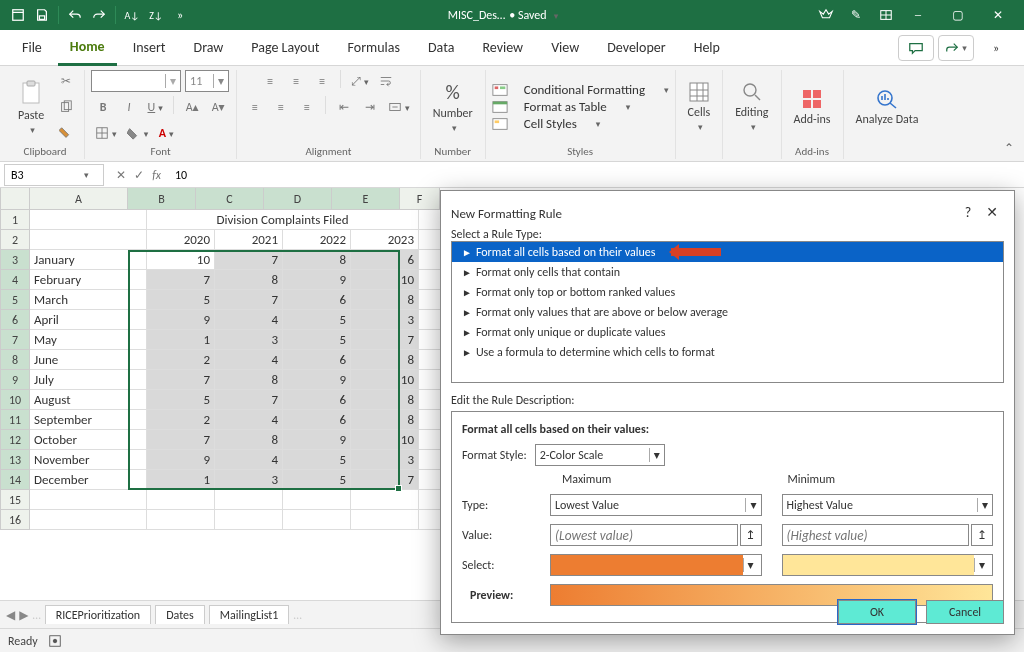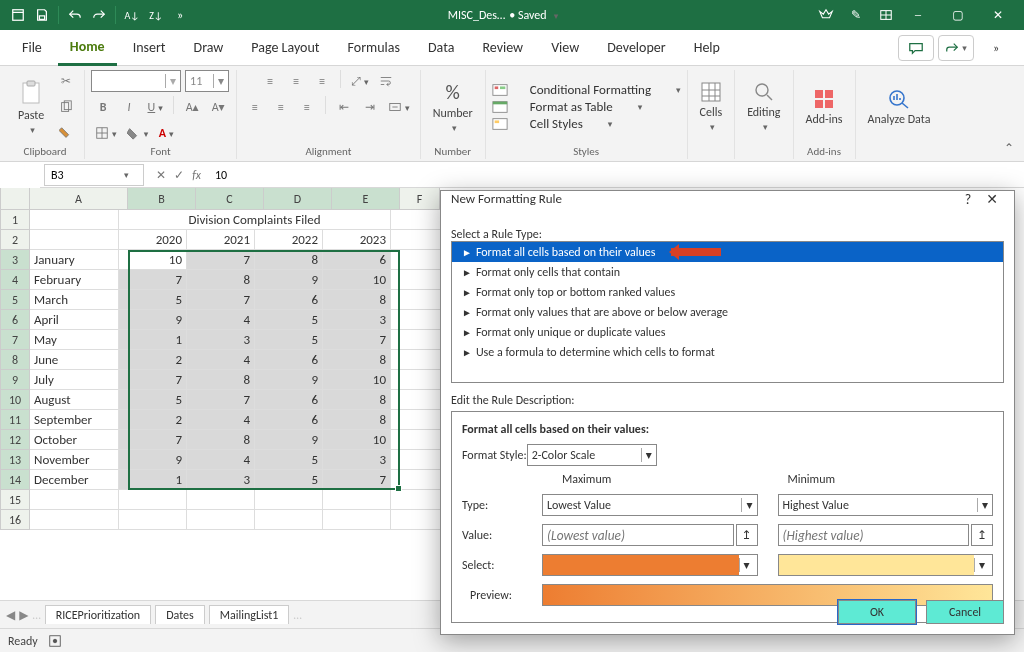--- a/index.html
+++ b/index.html
@@ -21,67 +21,67 @@
   .ribbon { height:96px; background:#f3f3f3; border-bottom:1px solid #d6d6d6; display:flex; padding:4px 6px 2px; }
   .rgroup { display:flex; flex-direction:column; align-items:center; padding:0 6px; border-right:1px solid #e2e2e2; }
   .rgroup:last-child{border-right:none;}
   .rgroup-body { flex:1; display:flex; align-items:center; gap:4px; }
   .rgroup-label { font-size:11px; color:#666; height:16px; display:flex; align-items:center;}
   .rbtn { min-width:24px; height:22px; padding:0 4px; display:flex; align-items:center; justify-content:center; color:#777; border-radius:3px;}
   .rbtn svg { stroke:#777; }
   .bigbtn { display:flex; flex-direction:column; align-items:center; gap:2px; padding:2px 6px;}
   .bigbtn-label{ font-size:12px; color:#444;}
   .styles-col { display:flex; flex-direction:column; gap:2px; align-items:flex-start; justify-content:center;}
-  .styles-row { display:flex; align-items:center; gap:22px; font-size:13px; color:#333;}
-  
-  .fbar { height:26px; display:flex; align-items:center; border-bottom:1px solid #d8d8d8;margin-left:40px; }
+  .styles-row { display:flex; align-items:center; gap:16px; font-size:13px; color:#333;}
+  
+  .fbar { height:26px; display:flex; align-items:center; border-bottom:1px solid #d8d8d8; }
   .namebox { width:100px; height:22px; border:1px solid #ccc; margin:0 4px; display:flex; align-items:center; padding:0 6px;}
   .naminp { border:none;outline:none;width:70px;font-size:12px;}
   .fbtns{display:flex; gap:8px; padding:0 8px; color:#777;}
   .finp{flex:1;border:none;outline:none;padding:0 6px;font-size:12px;}
   
   .sheet-area { position:relative; height:calc(652px - 30px - 36px - 96px - 26px - 28px - 24px); background:#fff; }
   
   .colhdrs{ display:flex; height:22px; }
   .rowhdr-blank{ width:30px; background:#eef2ec; border:1px solid #ccc; border-top:none;}
   .ch{ width:68px; background:#eef2ec; border:1px solid #ccc; border-top:none; border-left:none; display:flex; align-items:center; justify-content:center; font-size:12px; color:#444;}
   .gridrows{}
   .grow{display:flex; height:20px;}
   .rhdr{width:30px;background:#eef2ec;border:1px solid #ccc;border-top:none;display:flex;align-items:center;justify-content:center;font-size:12px;color:#444;}
   .cell{width:68px;border-right:1px solid #ddd;border-bottom:1px solid #ddd;display:flex;align-items:center;padding:0 4px;font-size:13px;}
   .cell.num{justify-content:flex-end;}
   .cell.bold{font-weight:400;}
   .cell.sel{background:#d9d9d9;}
   .cell.selA{background:#fff !important;}
-  .cellA{width:89px;}
+  .cellA{width:117px;}
   
   .merged-title{ width:272px; display:flex; justify-content:center; font-weight:700;}
   
   .selbox{ position:absolute; left:128px; top:62px; width:272px; height:240px; border:2px solid #1e6f43; pointer-events:none; }
   .selhandle{position:absolute;right:-4px;bottom:-4px;width:7px;height:7px;background:#1e6f43;border:1px solid #fff;}
   
   .sheettabs{height:28px;background:#f3f3f3;border-top:1px solid #d8d8d8;display:flex;align-items:center;padding:0 6px;gap:4px;font-size:12px;}
   .shtab{padding:2px 10px;background:#fff;border:1px solid #ccc;border-bottom:none;}
   .shnav{color:#888;}
   
   .status{height:24px;background:#f3f3f3;display:flex;align-items:center;padding:0 8px;font-size:12px;color:#444;border-top:1px solid #d8d8d8;}
   
   .dialog{position:absolute; left:440px; top:190px; width:575px; height:445px; background:#fff; border:1px solid #888; box-shadow:0 6px 24px rgba(0,0,0,0.35); font-size:12px;}
-  .dlg-title{height:30px;display:flex;align-items:flex-start;padding:0 10px;font-size:13px;}
+  .dlg-title{height:30px;display:flex;align-items:flex-end;padding:0 10px;font-size:13px;}
   .dlg-title .sp{flex:1;}
   .dlg-x{width:24px;text-align:center;font-size:14px;}
   .dlg-body{padding:6px 10px;}
   .rulelist{border:1px solid #888; height:142px; overflow:hidden;}
   .ruleitem{padding:3px 10px;display:flex;align-items:center;gap:4px;}
   .ruleitem.sel{background:#0a63c7;color:#fff;}
   .arrow-annot{width:50px;height:8px;background:#d84025;margin-left:12px;position:relative;}
   .arrow-annot:before{content:"";position:absolute;left:-10px;top:-4px;border:8px solid transparent;border-right:10px solid #d84025;}
   .editdesc{margin-top:10px;}
   .descbox{border:1px solid #888; padding:10px 10px 16px; margin-top:4px;}
-  .fieldrow{display:flex;align-items:center;gap:0;margin-top:8px;}
+  .fieldrow{display:flex;align-items:center;gap:8px;margin-top:8px;}
   .lbl{width:80px;}
   .combo{flex:1;height:22px;border:1px solid #888;display:flex;align-items:center;justify-content:space-between;padding:0 4px;background:#fff;}
   .combo.small{flex:none;width:130px;}
   .combo-arrow{border-left:1px solid #aaa;padding-left:4px;}
   .txtin{flex:1;height:22px;border:1px solid #888;padding:0 4px;color:#a21caf;font-style:italic;}
   .pickbtn{width:22px;height:22px;border:1px solid #888;display:flex;align-items:center;justify-content:center;}
   .swatch{flex:1;height:22px;border:1px solid #888;display:flex;align-items:center;}
   .sw-inner{width:calc(100% - 18px);height:100%;}
   .mincolor{background:#ed7d31;}
   .maxcolor{background:#ffe699;}
@@ -682,21 +682,21 @@
               <span class="combo-arrow">▾</span>
             </div>
           <div class="swatch">
               <div class="sw-inner maxcolor"></div>
               <span class="combo-arrow">▾</span>
             </div>
         </div>
       </div>
 
       <div class="fieldrow">
-        <span class="lbl" style="font-weight:400;padding-left:8px;">Preview:</span>
+        <span class="lbl" style="font-weight:700;padding-left:8px;">Preview:</span>
         <div class="previewbar"></div>
       </div>
     </div>
   </div>
   <div class="dlg-foot">
     <div class="btn def">OK</div>
     <div class="btn">Cancel</div>
   </div>
 </div>
 

